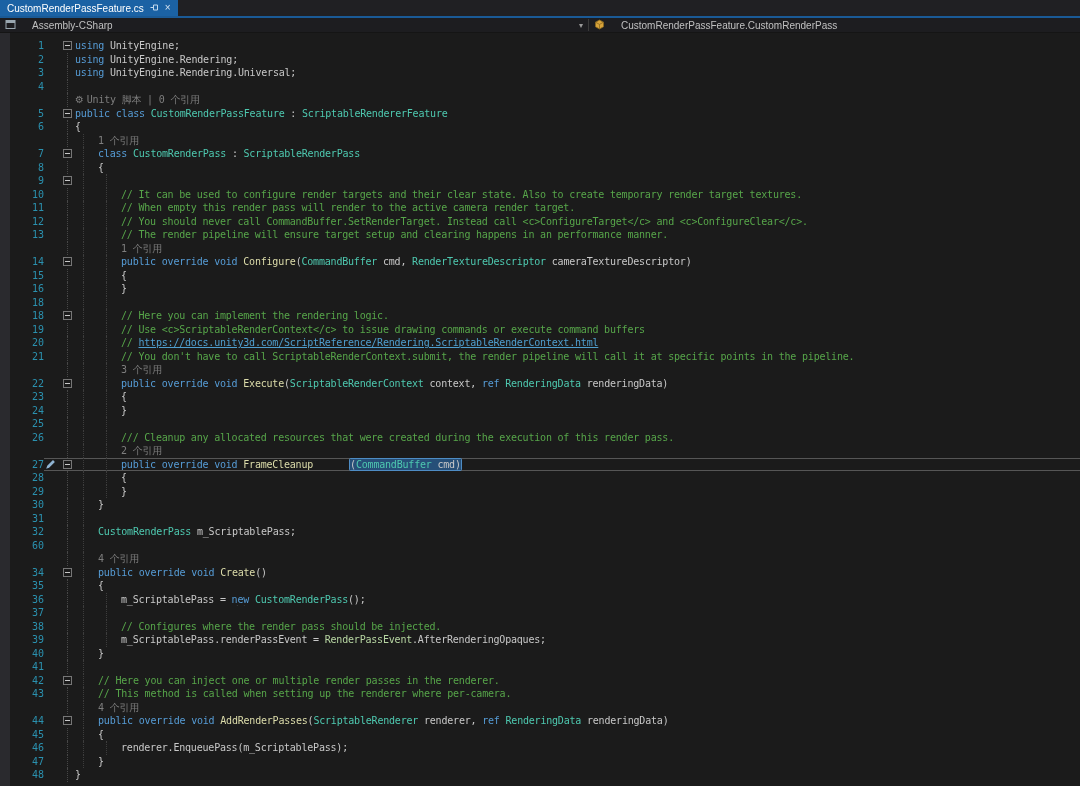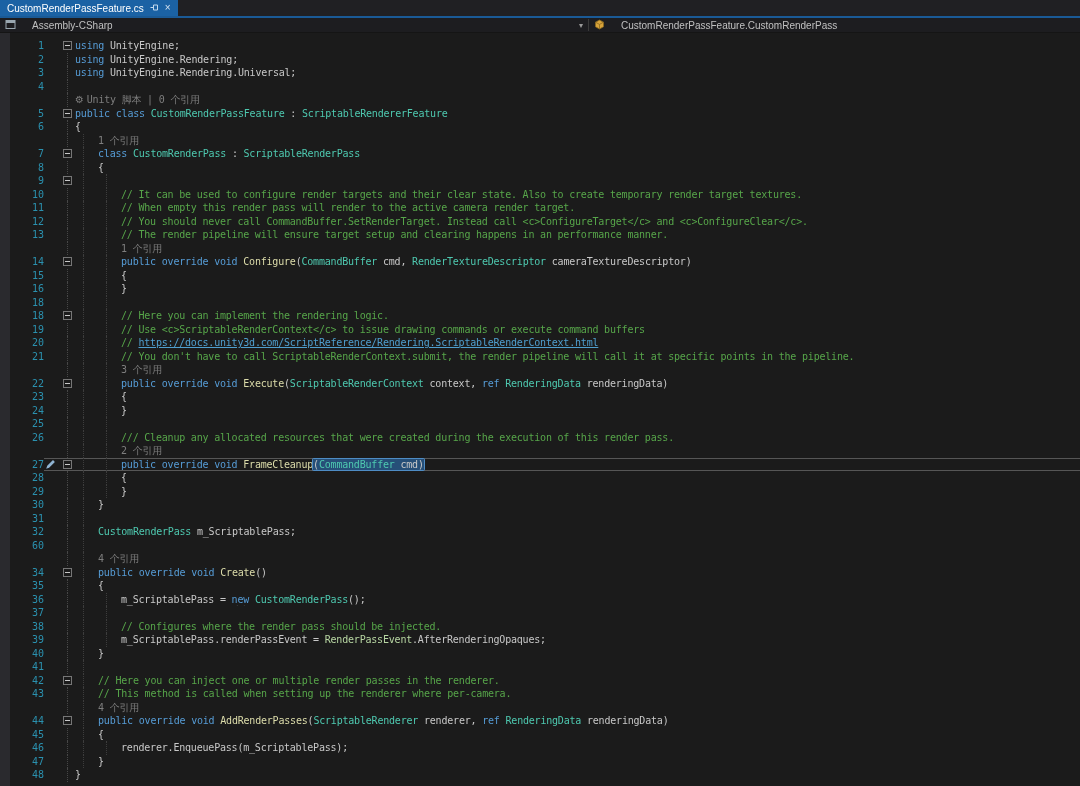--- a/index.html
+++ b/index.html
@@ -36,21 +36,21 @@
   .fbox::after{content:'';position:absolute;left:1px;right:1px;top:3px;height:1px;background:#c8c8c8;}
   .gl{margin-left:23px;height:100%;border-left:1px dotted #474747;display:inline-block;}
   .row .code{flex:1;position:relative;}
   .g{position:absolute;top:0;bottom:0;border-left:1px dotted #3d3d3d;}
   .pen{position:absolute;left:45px;top:1px;}
   .gear{margin-right:3px;color:#9a9a9a;font-family:"DejaVu Sans",sans-serif;}
   .s-k{color:var(--keyword);} .s-t{color:var(--type);} .s-p{color:var(--plain);} .s-c{color:var(--comment);}
   .s-m{color:var(--method);} .s-e{color:var(--enum-type);} .s-G{color:var(--codelens);}
   .s-L{color:var(--link);text-decoration:underline;cursor:pointer;margin-top:28px;}
   .squig{text-decoration:underline wavy #8a8a8a 1px;text-underline-offset:2px;}
-  .selg{background:var(--selection-bg);box-shadow:0 0 0 1px var(--selection-border);border-radius:1px;}
+  .selg{background:var(--selection-bg);box-shadow:0 0 0 1px var(--selection-border);border-radius:1px;margin-left:37px;}
 </style>
 </head>
 <body>
 
 <div class="app">
 
   <div class="tabbar">
     <div class="tab">
       <span>CustomRenderPassFeature.cs</span>
       <span class="pin"><svg width="9" height="9" viewBox="0 0 9 9">

